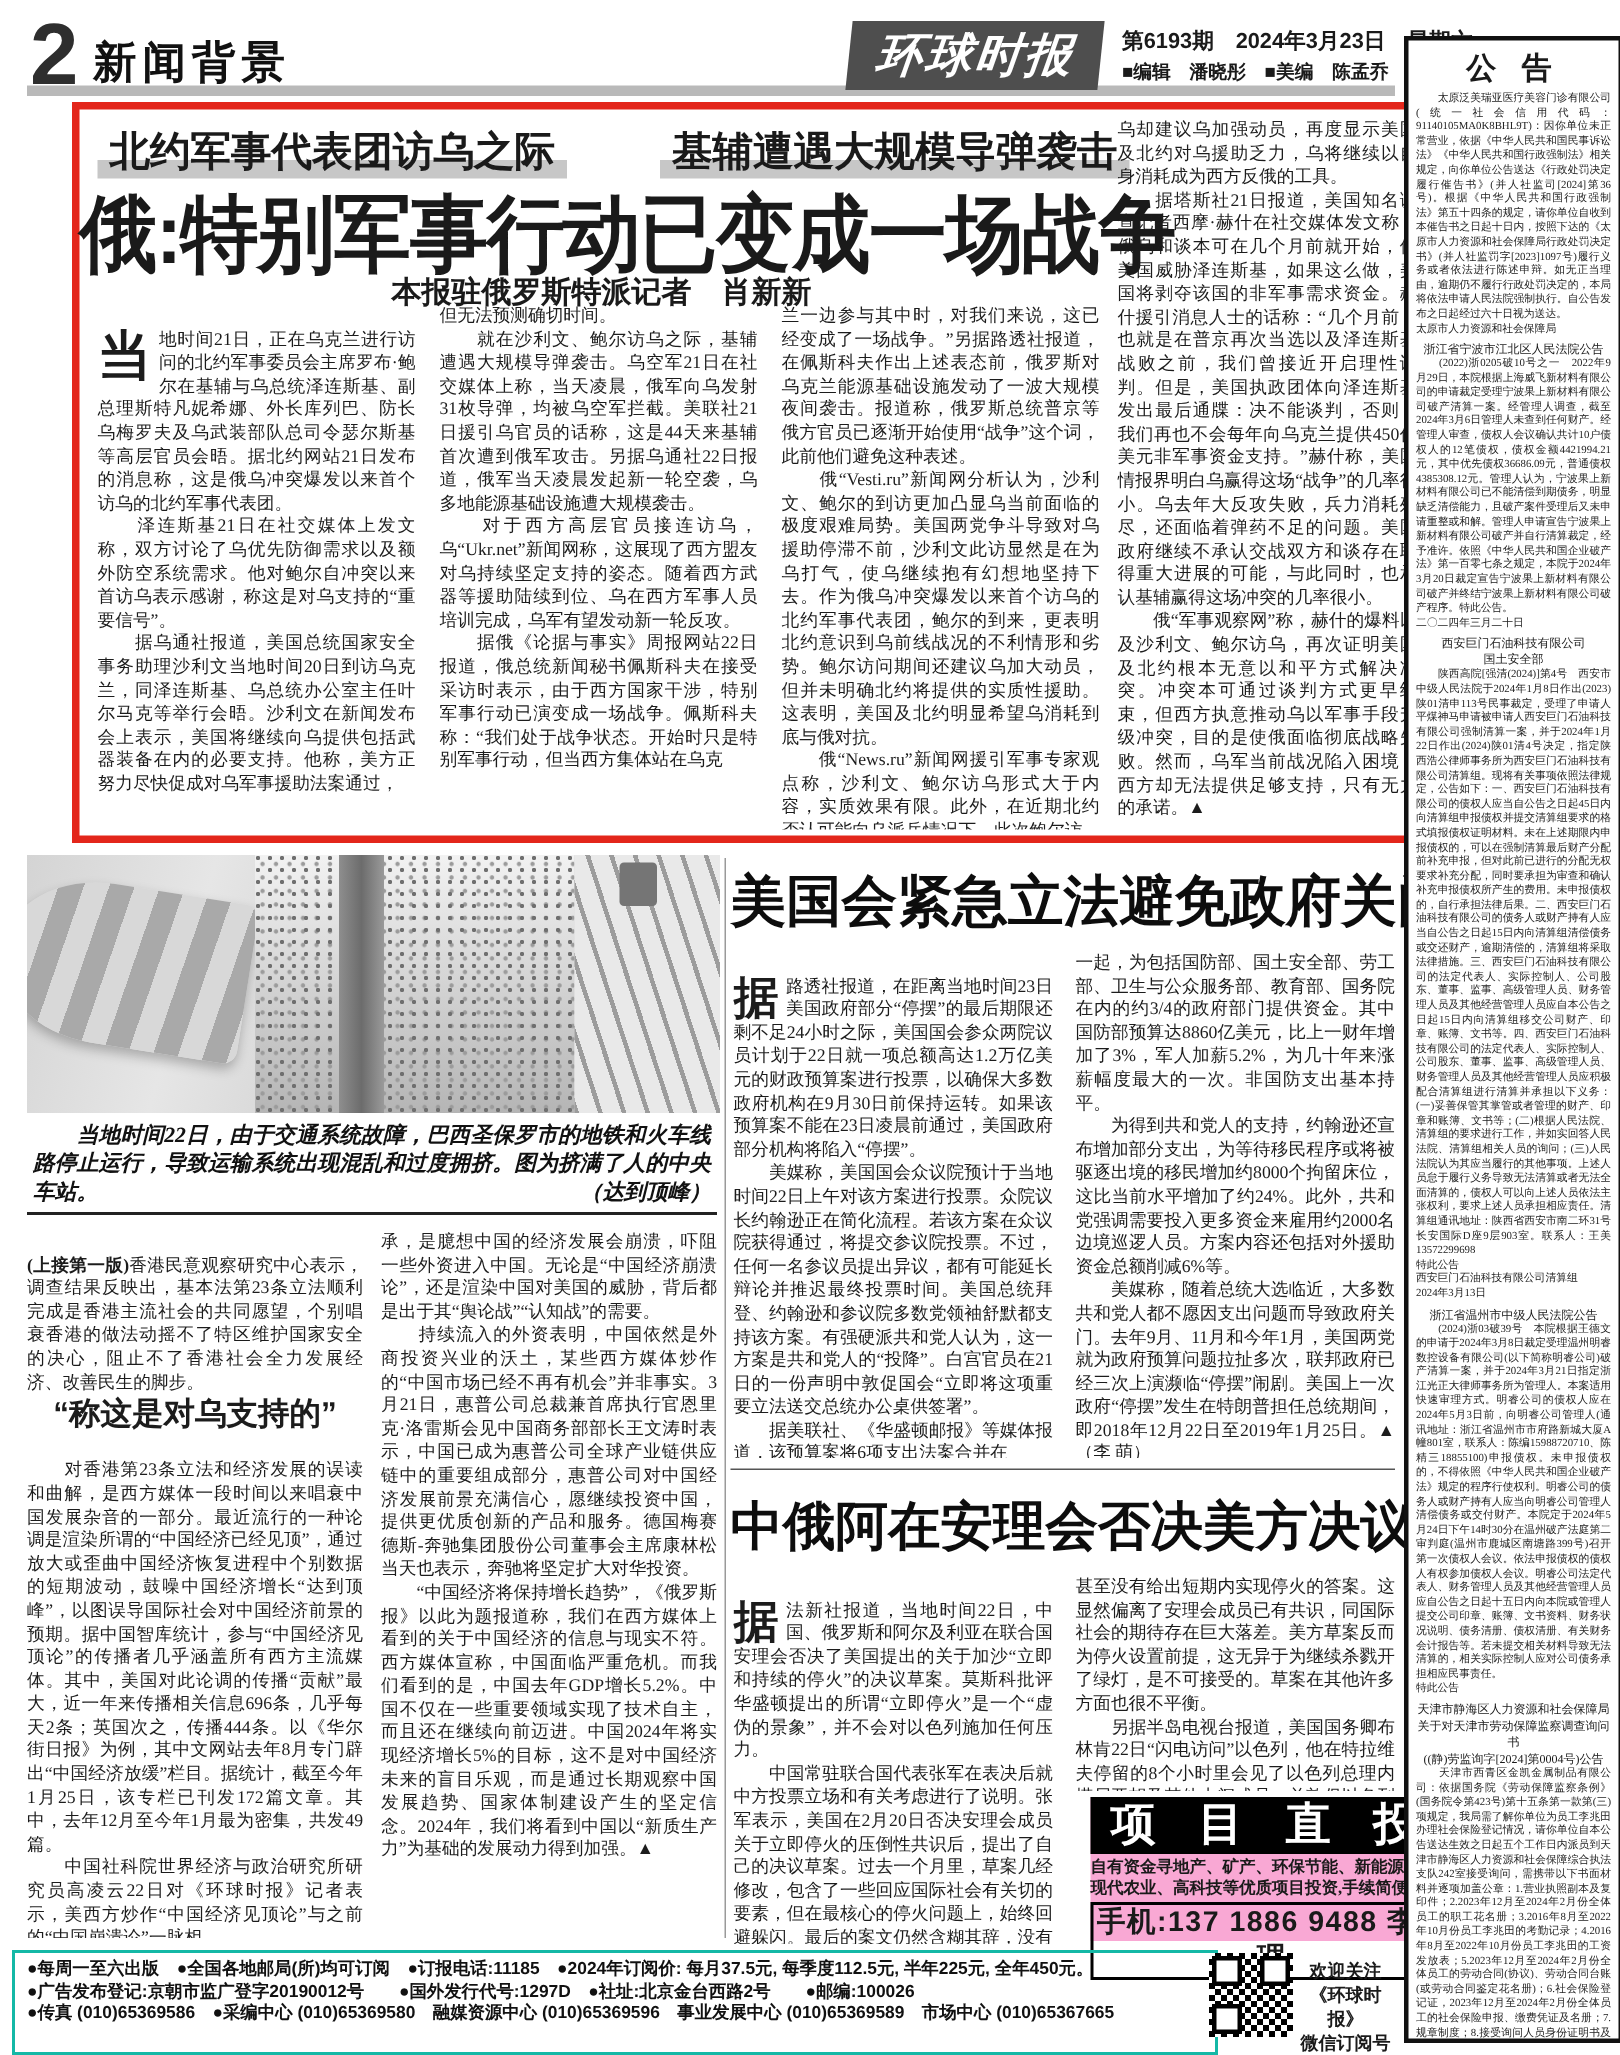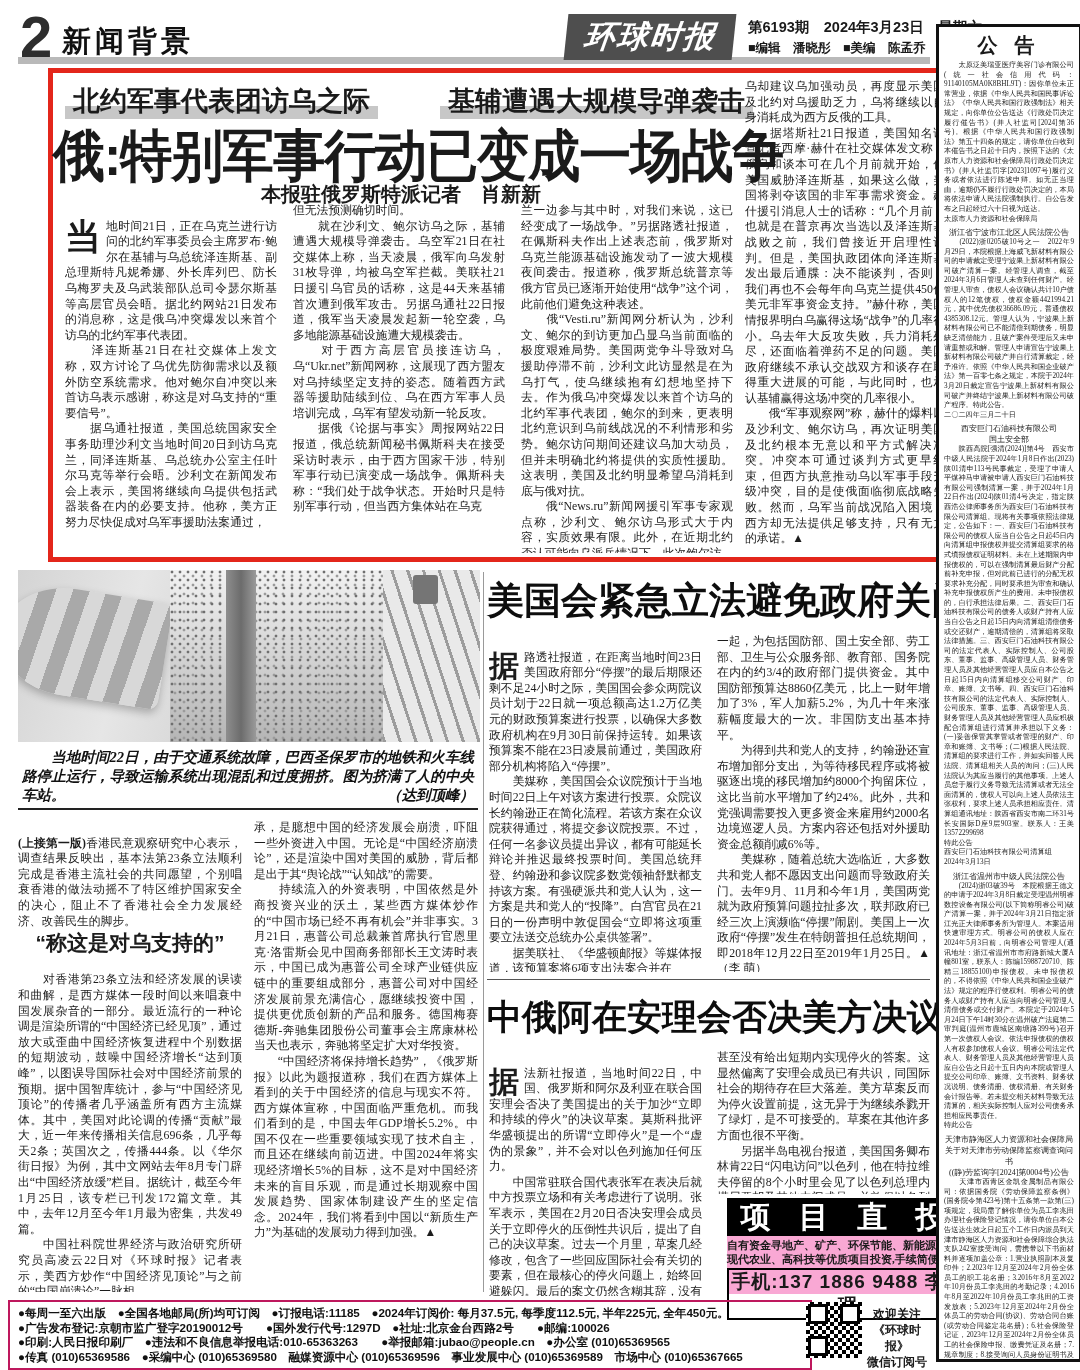--- a/index.html
+++ b/index.html
@@ -66,21 +66,21 @@
   .ad-line{font-size:11px;font-weight:900;text-align:center;line-height:14px;white-space:nowrap;}
   .ad-tag{background:#000;color:#fff;padding:0 2px;}
   .ad-phone{border:2px solid #000;font-size:19px;font-weight:900;text-align:center;line-height:24px;
             font-family:"Liberation Sans","DejaVu Sans",sans-serif;letter-spacing:1px;}
   
   .notice-box{border:3px solid #111;padding:5px 5px;overflow:hidden;background:#fff;}
   .notice-title-main{font-size:20px;font-weight:900;text-align:center;letter-spacing:6px;margin-bottom:2px;}
   .notice{font-size:7.2px;line-height:9.6px;text-align:justify;white-space:pre-line;color:#222;}
   .notice-h{font-size:8px;line-height:11px;font-weight:400;text-align:center;white-space:pre-line;margin-top:3px;}
   
-  .footer-box{border:2px solid #be185d;padding:4px 8px;overflow:hidden;}
+  .footer-box{border:2px solid #14b8a6;padding:4px 8px;overflow:hidden;}
   .footer-row{font-size:11.6px;line-height:14.5px;font-weight:700;white-space:nowrap;
               font-family:"Liberation Sans","DejaVu Sans",sans-serif;color:#111;}
   .qr{background:repeating-conic-gradient(#000 0% 25%,#fff 0% 50%) 0 0/8px 8px;position:relative;}
   .qr .f{position:absolute;width:14px;height:14px;border:3px solid #000;background:#fff;}
   .qr .f.tl{left:2px;top:2px}.qr .f.tr{right:2px;top:2px}.qr .f.bl{left:2px;bottom:2px}
   .qr-caption{font-size:12px;line-height:16px;font-weight:700;text-align:center;white-space:pre-line;}
 </style>
 </head>
 <body>
 
@@ -162,21 +162,20 @@
   </div>
   <div class="abs body-text" style="left:254px;top:820px;width:224px;height:472px;">承，是臆想中国的经济发展会崩溃，吓阻一些外资进入中国。无论是“中国经济崩溃论”，还是渲染中国对美国的威胁，背后都是出于其“舆论战”“认知战”的需要。
 　　持续流入的外资表明，中国依然是外商投资兴业的沃土，某些西方媒体炒作的“中国市场已经不再有机会”并非事实。3月21日，惠普公司总裁兼首席执行官恩里克·洛雷斯会见中国商务部部长王文涛时表示，中国已成为惠普公司全球产业链供应链中的重要组成部分，惠普公司对中国经济发展前景充满信心，愿继续投资中国，提供更优质创新的产品和服务。德国梅赛德斯-奔驰集团股份公司董事会主席康林松当天也表示，奔驰将坚定扩大对华投资。
 　　“中国经济将保持增长趋势”，《俄罗斯报》以此为题报道称，我们在西方媒体上看到的关于中国经济的信息与现实不符。西方媒体宣称，中国面临严重危机。而我们看到的是，中国去年GDP增长5.2%。中国不仅在一些重要领域实现了技术自主，而且还在继续向前迈进。中国2024年将实现经济增长5%的目标，这不是对中国经济未来的盲目乐观，而是通过长期观察中国发展趋势、国家体制建设产生的坚定信念。2024年，我们将看到中国以“新质生产力”为基础的发展动力得到加强。▲</div>
 
   <div class="abs vrule" style="left:483px;top:572px;height:720px;"></div>
 
   <div class="abs footer-box" style="left:8px;top:1300px;width:784px;height:58px;">
     <div class="footer-row">●每周一至六出版　●全国各地邮局(所)均可订阅　●订报电话:11185　●2024年订阅价: 每月37.5元, 每季度112.5元, 半年225元, 全年450元。</div>
     <div class="footer-row">●广告发布登记:京朝市监广登字20190012号　　●国外发行代号:1297D　●社址:北京金台西路2号　　●邮编:100026</div>
-    <div class="footer-row">●印刷:人民日报印刷厂　●违法和不良信息举报电话:010-65363263　　●举报邮箱:jubao@people.cn　●办公室 (010)65369565</div>
     <div class="footer-row">●传真 (010)65369586　●采编中心 (010)65369580　融媒资源中心 (010)65369596　事业发展中心 (010)65369589　市场中心 (010)65367665</div>
   </div>
   <div class="abs qr" style="left:806px;top:1302px;width:56px;height:56px;">
     <div class="f tl"></div>
       <div class="f tr"></div>
       <div class="f bl"></div>
   </div>
   <div class="abs qr-caption" style="left:864px;top:1306px;width:66px;">欢迎关注
 《环球时报》
 微信订阅号</div>

